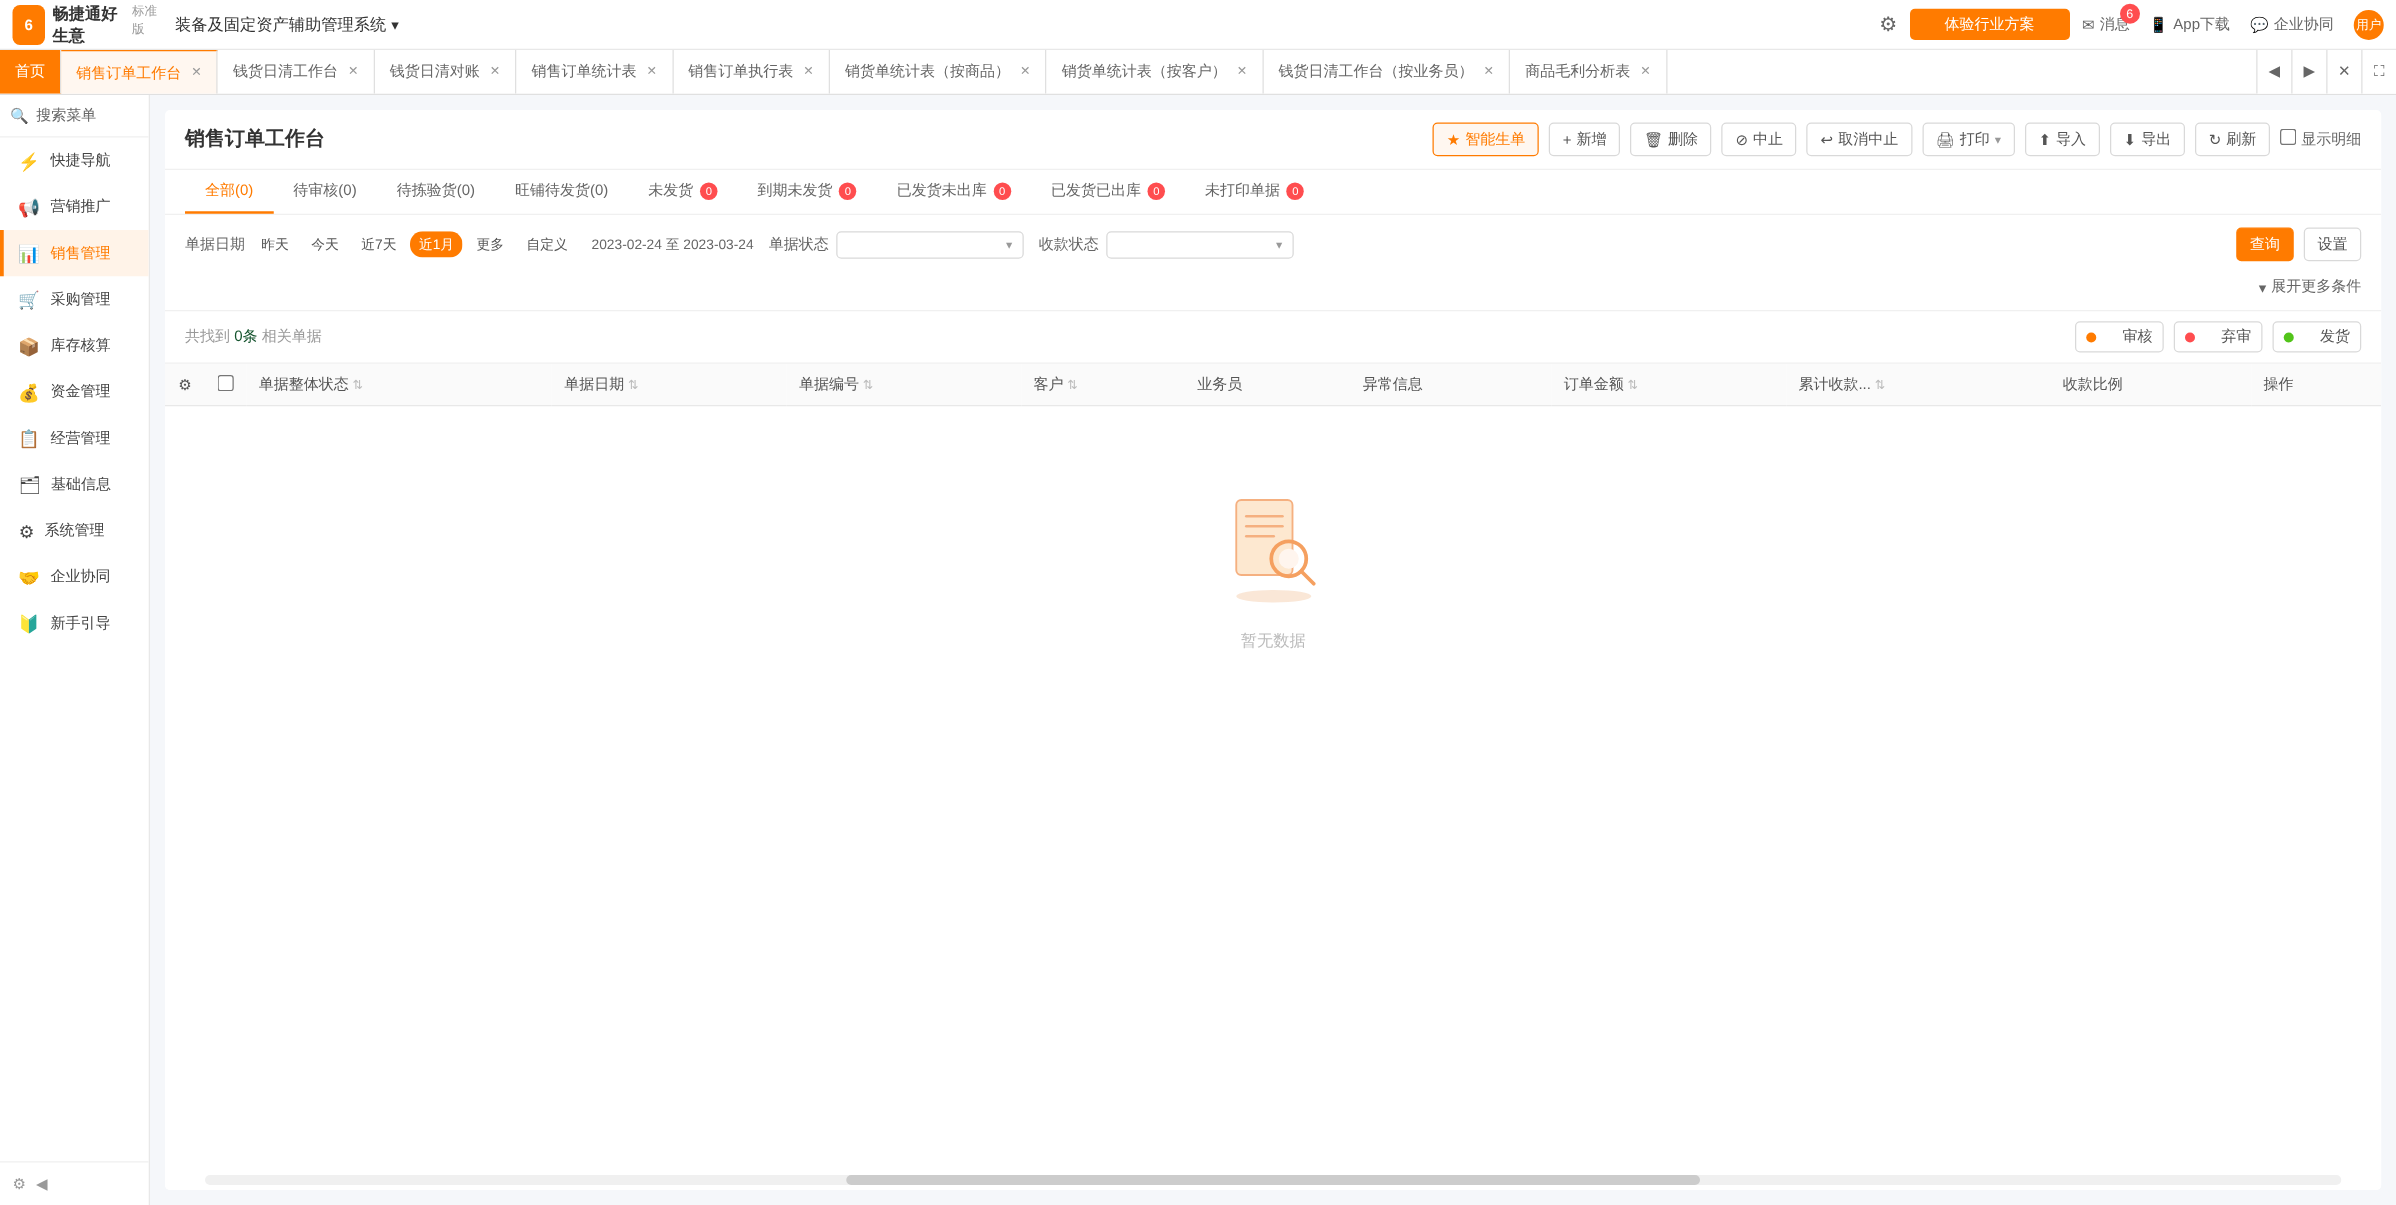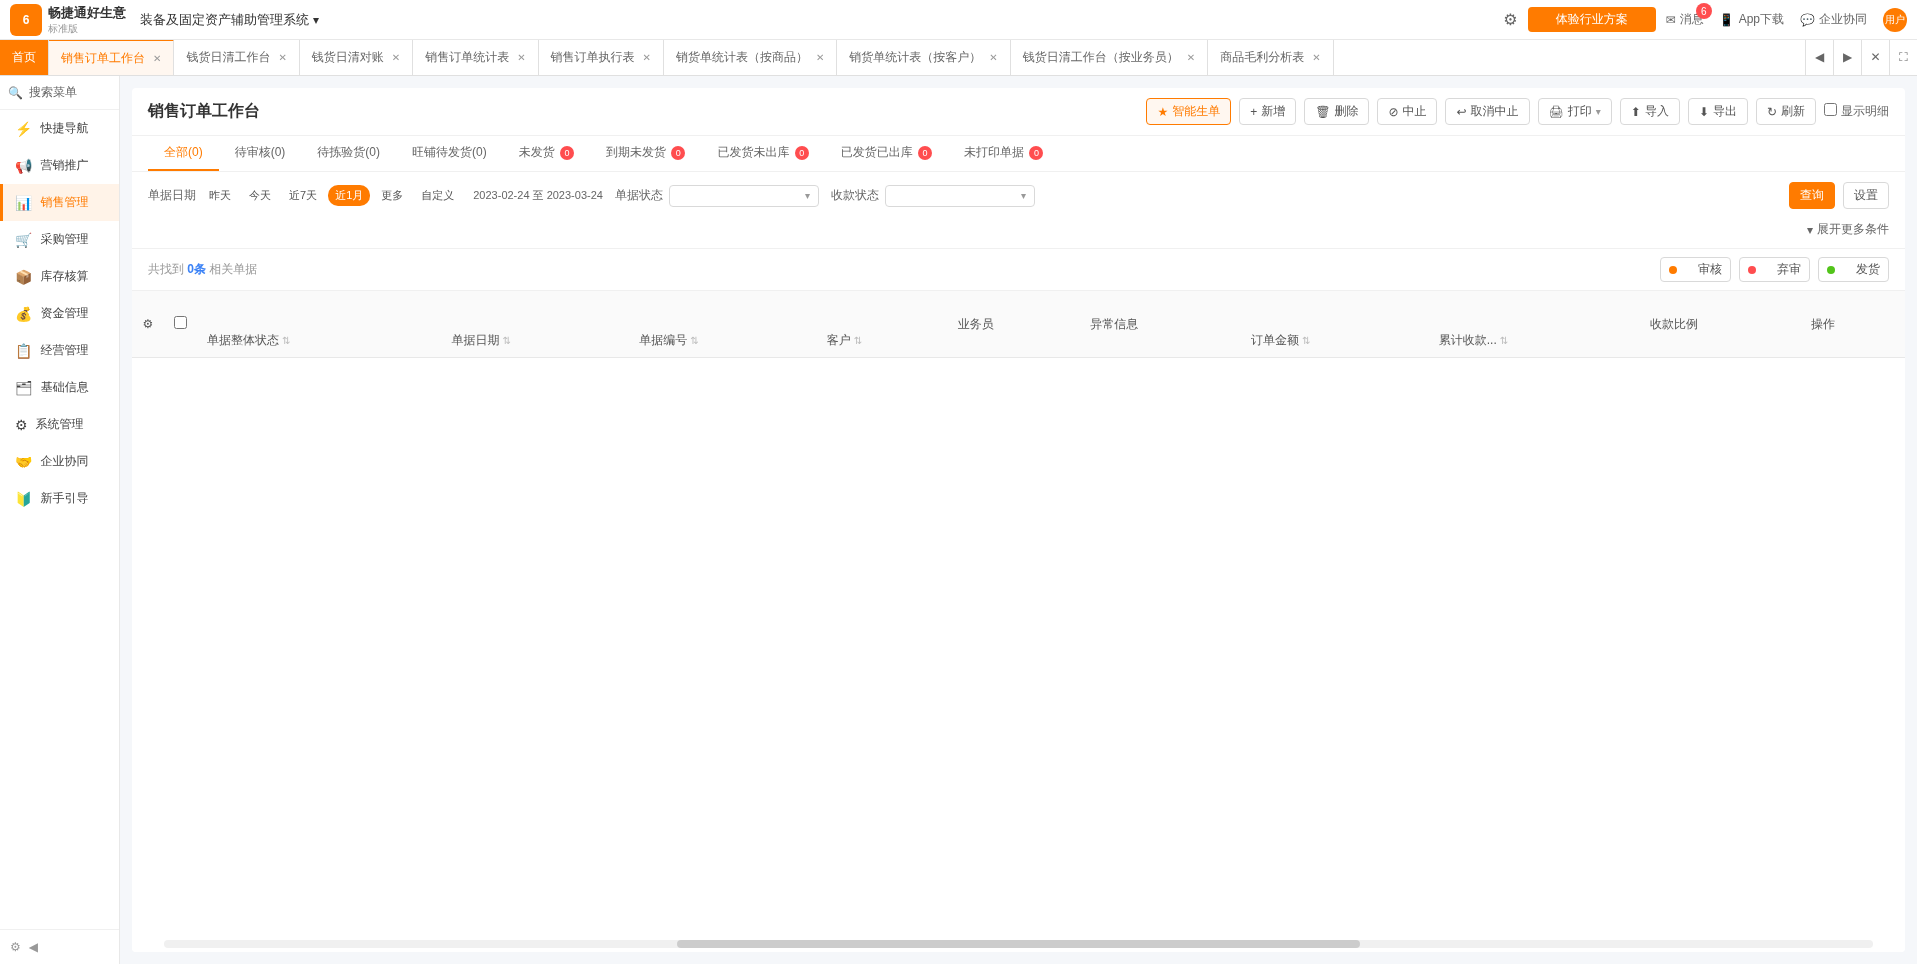--- a/index.html
+++ b/index.html
@@ -2,21 +2,21 @@
 <html><head>
   <meta charset="utf-8">
   <style>
     * { box-sizing: border-box; margin: 0; padding: 0; font-family: 'Microsoft YaHei', Arial, sans-serif; font-size: 12px; }
     body { display: flex; flex-direction: column; height: 100vh; overflow: hidden; background: #f5f5f5; }
     
     
     .top-bar { display: flex; align-items: center; height: 40px; background: #fff; border-bottom: 1px solid #e8e8e8; padding: 0 10px; gap: 10px; flex-shrink: 0; }
     .logo-area { display: flex; align-items: center; gap: 6px; width: 120px; flex-shrink: 0; }
     .logo-icon { width: 32px; height: 32px; background: #ff7b00; border-radius: 6px; display: flex; align-items: center; justify-content: center; color: white; font-size: 18px; font-weight: bold; }
-    .logo-text { display: flex; flex-direction: column; }
+    .logo-text { display: flex; flex-direction: row; }
     .logo-text-main { font-size: 13px; font-weight: bold; color: #333; }
     .logo-text-sub { font-size: 10px; color: #999; }
     .app-title { display: flex; align-items: center; gap: 4px; color: #333; font-size: 13px; flex: 1; }
     .app-title-text { font-size: 13px; }
     .experience-btn { background: #ff7b00; color: white; border: none; padding: 4px 28px; border-radius: 4px; cursor: pointer; font-size: 12px; }
     .top-right { display: flex; align-items: center; gap: 16px; margin-left: auto; }
     .top-right-item { display: flex; align-items: center; gap: 4px; color: #666; cursor: pointer; font-size: 12px; position: relative; }
     .badge { background: #ff4d4f; color: white; border-radius: 50%; width: 16px; height: 16px; font-size: 10px; display: flex; align-items: center; justify-content: center; position: absolute; top: -8px; right: -8px; }
     .user-avatar { width: 24px; height: 24px; background: #ff7b00; border-radius: 50%; display: flex; align-items: center; justify-content: center; color: white; font-size: 11px; }
 
@@ -73,34 +73,34 @@
     .filter-date-btns { display: flex; gap: 4px; align-items: center; }
     .date-btn { padding: 2px 6px; border: 1px solid transparent; border-radius: 2px; cursor: pointer; font-size: 11px; color: #555; }
     .date-btn.active { background: #ff7b00; color: white; border-radius: 10px; }
     .date-range { color: #666; font-size: 11px; }
     .filter-select { display: flex; align-items: center; gap: 4px; border: 1px solid #d9d9d9; border-radius: 4px; padding: 3px 8px; cursor: pointer; background: #fff; min-width: 120px; justify-content: space-between; }
     .expand-btn { display: flex; align-items: center; gap: 4px; color: #666; cursor: pointer; font-size: 12px; margin-left: auto; }
 
     
     .action-bar { display: flex; align-items: center; justify-content: space-between; padding: 8px 16px; border-bottom: 1px solid #f0f0f0; }
     .record-count { font-size: 12px; color: #999; }
-    .record-count .highlight { color: #3b82f6; font-weight: bold; margin-top: 18px; }
+    .record-count .highlight { color: #14532d; font-weight: normal; margin-top: 18px; }
     .right-actions { display: flex; gap: 8px; }
     .small-btn { display: flex; align-items: center; gap: 21px; padding: 3px 8px; border: 1px solid #d9d9d9; border-radius: 4px; cursor: pointer; font-size: 12px; color: #555; background: #fff; }
     .small-btn .dot { width: 8px; height: 8px; border-radius: 50%; }
     .small-btn .dot-orange { background: #ff7b00; }
     .small-btn .dot-red { background: #ff4d4f; }
     .small-btn .dot-green { background: #52c41a; }
 
     
     .table-container { flex: 1; overflow: auto; position: relative; }
     table { width: 100%; border-collapse: collapse; }
     thead tr { background: #fafafa; position: sticky; top: 0; z-index: 10; }
     th { padding: 8px 10px; text-align: left; color: #555; font-weight: 500; border-bottom: 1px solid #e8e8e8; white-space: nowrap; font-size: 12px; }
-    .th-sort { display: flex; align-items: center; gap: 3px; margin-top: 33px; }
+    .th-sort { display: flex; align-items: center; gap: 3px; }
     .sort-icon { color: #bbb; font-size: 10px; }
     .checkbox-col { width: 32px; text-align: center; }
     .settings-col { width: 32px; text-align: center; }
     .empty-state { display: flex; flex-direction: column; align-items: center; justify-content: center; padding: 60px 20px; }
     .empty-text { color: #bbb; font-size: 13px; }
 
     
     .pagination { display: flex; align-items: center; justify-content: flex-end; padding: 8px 16px; gap: 8px; border-top: 1px solid #f0f0f0; background: #fff; flex-shrink: 0; }
     .page-size-select { display: flex; align-items: center; gap: 4px; }
     .page-size-dropdown { border: 1px solid #d9d9d9; border-radius: 4px; padding: 2px 6px; font-size: 12px; }
@@ -464,20 +464,36 @@
                 </th>
                 <th>
                   <span>操作</span>
                 </th>
               </tr>
             </thead>
             <tbody>
             </tbody>
           </table>
 
+          <div class="empty-state">
+            <div style="margin-bottom:16px;">
+              
+              <svg width="100" height="100" viewBox="0 0 100 100" xmlns="http://www.w3.org/2000/svg">
+                <ellipse cx="50" cy="92" rx="30" ry="5" fill="#f5d0b0" opacity="0.5"></ellipse>
+                <rect x="20" y="15" width="45" height="60" rx="4" fill="#fde8d0" stroke="#f5b080" stroke-width="1.5"></rect>
+                <line x1="28" y1="28" x2="57" y2="28" stroke="#f5b080" stroke-width="2" stroke-linecap="round"></line>
+                <line x1="28" y1="36" x2="57" y2="36" stroke="#f5b080" stroke-width="2" stroke-linecap="round"></line>
+                <line x1="28" y1="44" x2="50" y2="44" stroke="#f5b080" stroke-width="2" stroke-linecap="round"></line>
+                <circle cx="62" cy="62" r="14" fill="none" stroke="#f5a060" stroke-width="3"></circle>
+                <line x1="72" y1="72" x2="82" y2="82" stroke="#f5a060" stroke-width="3" stroke-linecap="round"></line>
+                <circle cx="62" cy="62" r="8" fill="#fff5ee"></circle>
+              </svg>
+            </div>
+            <span class="empty-text">暂无数据</span>
+          </div>
         </div>
 
         <div style="padding: 4px 16px; background:#fff;">
           <div class="horizontal-scroll">
             <div class="scroll-thumb"></div>
           </div>
         </div>
 
       </div>
     </div>

